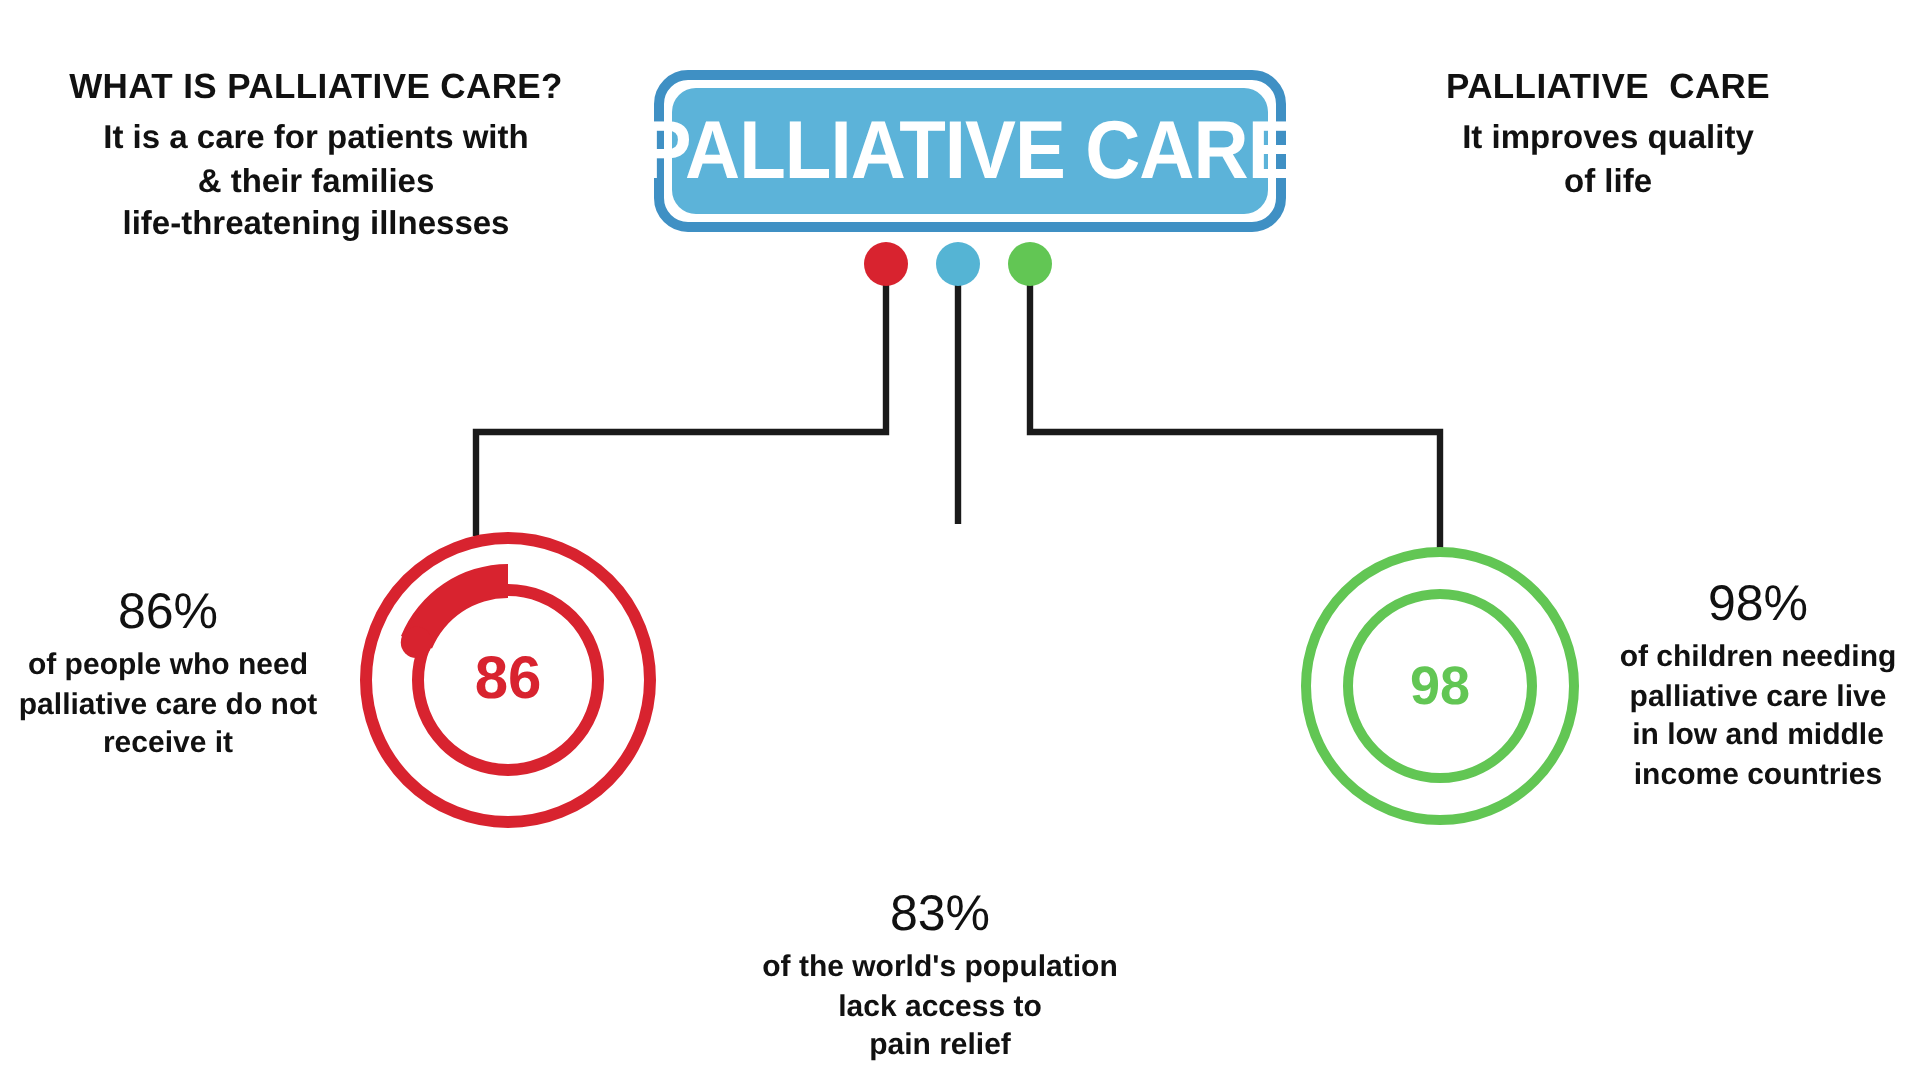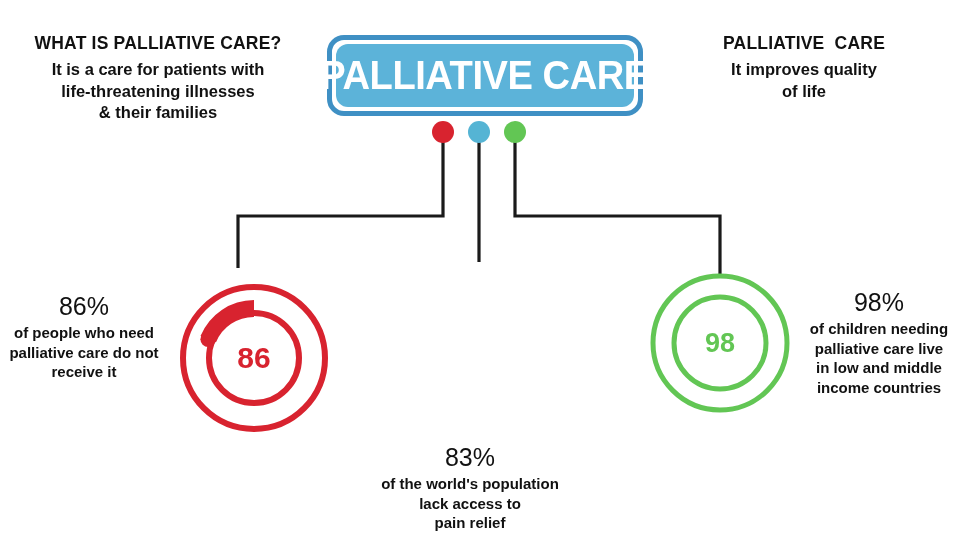--- a/index.html
+++ b/index.html
@@ -112,37 +112,37 @@
   .donut-value {
     position: absolute;
     left: 0; top: 0;
     width: 100%; height: 100%;
     display: flex;
     align-items: center;
     justify-content: center;
     font-weight: bold;
     pointer-events: none;
   }
-  #donut-red    { left: 176px; top: 280px; width: 156px; height: 156px; text-decoration: underline; }
+  #donut-red    { left: 176px; top: 262px; width: 156px; height: 156px; text-decoration: underline; }
   #donut-blue   { left: 382px; top: 258px; width: 176px; height: 176px; }
   #donut-green  { left: 648px; top: 271px; width: 144px; height: 144px; }
   #value-red    { font-size: 30px; color: #d8232f; }
   #value-blue   { font-size: 32px; color: #55b4d4; }
   #value-green  { font-size: 27px; color: #62c654; }
 </style>
 </head>
 <body>
 
 <div id="infographic">
 
   <div class="text-block" id="intro-left">
     <p class="heading">WHAT IS PALLIATIVE CARE?</p>
     <p class="body-line">It is a care for patients with</p>
+    <p class="body-line">&amp; their families</p>
     <p class="body-line">life-threatening illnesses</p>
-    <p class="body-line">&amp; their families</p>
   </div>
 
   <div class="text-block" id="intro-right">
     <p class="heading">PALLIATIVE  CARE</p>
     <p class="body-line">It improves quality</p>
     <p class="body-line">of life</p>
   </div>
 
   <div id="banner">
     <div id="banner-inner">

